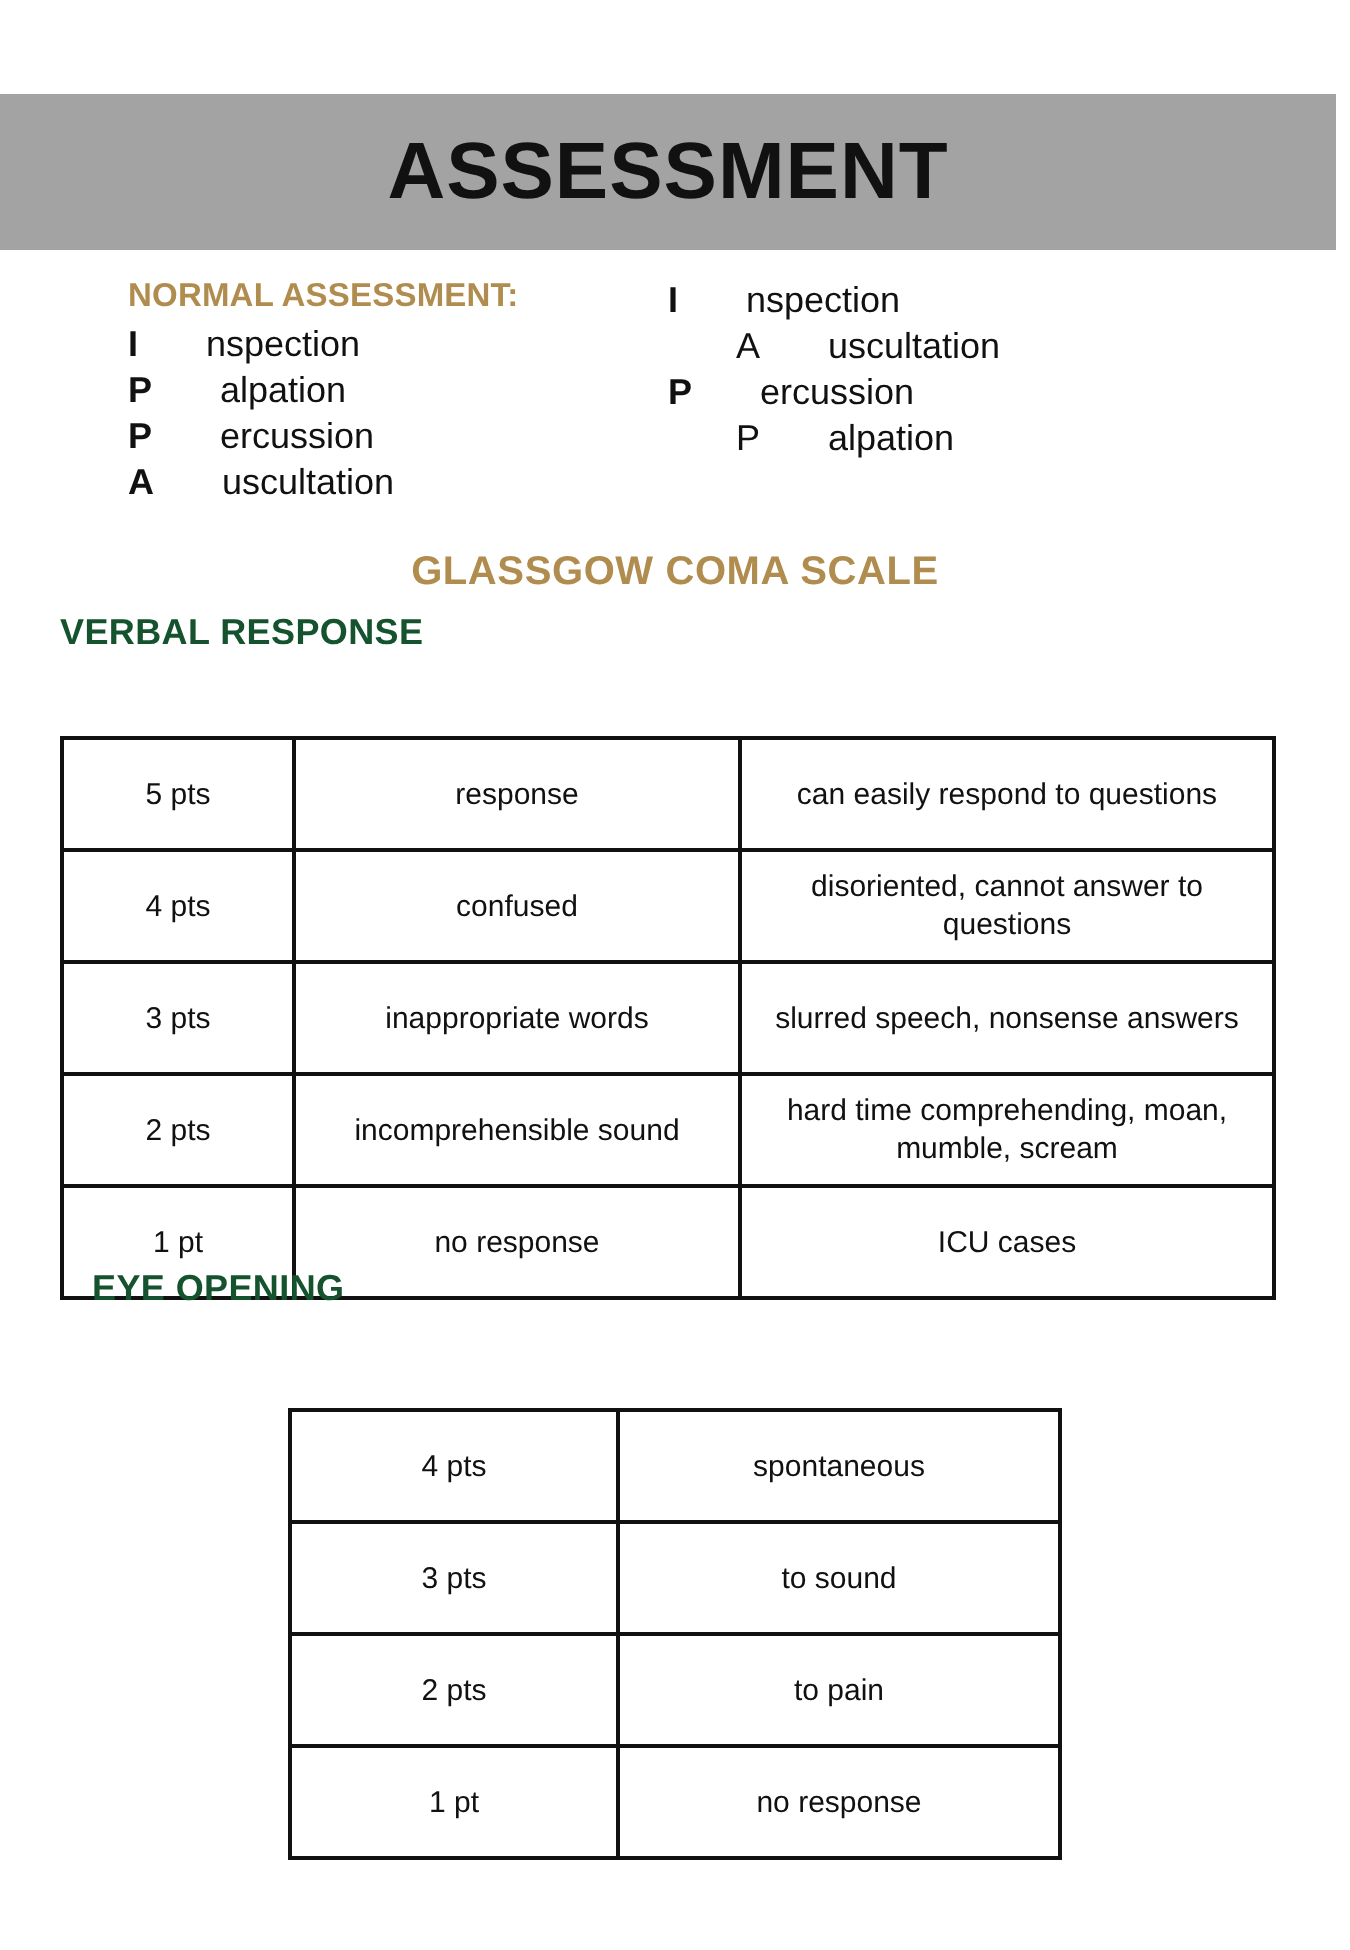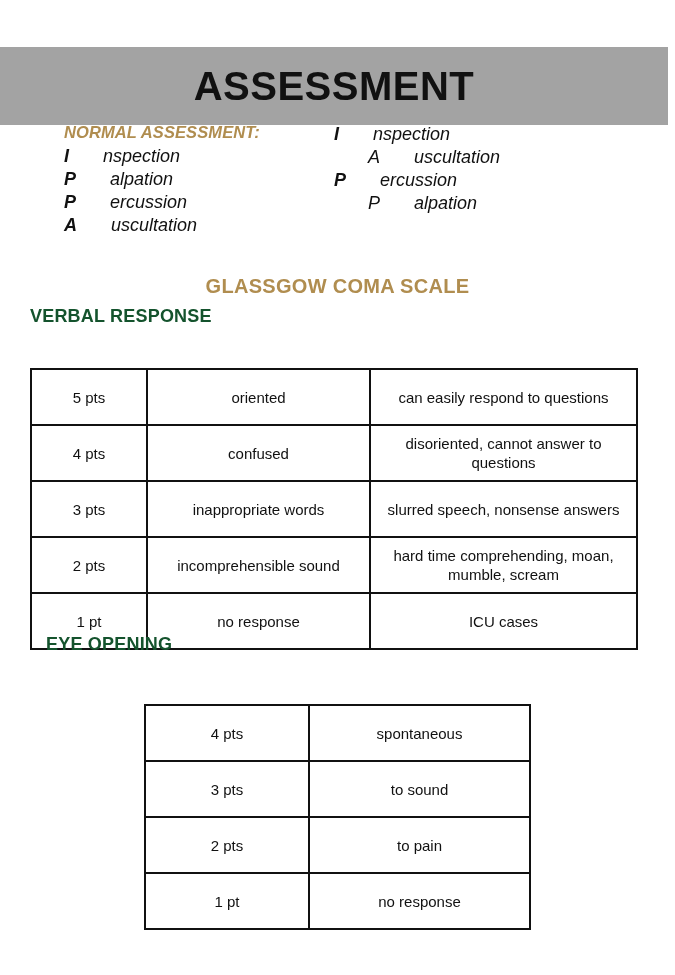--- a/index.html
+++ b/index.html
@@ -32,24 +32,23 @@
     font-weight: bold;
     letter-spacing: 0.5px;
     color: #111111;
     line-height: 1;
   }
 
   
   .assess-wrap {
     position: absolute;
     left: 64px;
-    top: 123px;
+    top: 139px;
     width: 590px;
     display: flex;
-    font-style: italic;
   }
   .assess-col {
     width: 270px;
   }
   .assess-head {
     font-size: 16.5px;
     font-weight: bold;
     color: #b08d4f;
     letter-spacing: 0.1px;
     margin-bottom: 3px;
@@ -154,21 +153,21 @@
 </div>
 
 <div class="gcs-title">GLASSGOW COMA SCALE</div>
 
 <div class="section-label" id="label-verbal">VERBAL RESPONSE</div>
 
 <table class="gcs" id="table-verbal">
   <tbody>
       <tr>
     <td class="c1">5 pts</td>
-    <td class="c2">oriented</td>
+    <td class="c2">response</td>
     <td class="c3">can easily respond to questions</td>
   </tr>
   <tr>
     <td class="c1">4 pts</td>
     <td class="c2">confused</td>
     <td class="c3">disoriented, cannot answer to questions</td>
   </tr>
   <tr>
     <td class="c1">3 pts</td>
     <td class="c2">inappropriate words</td>

